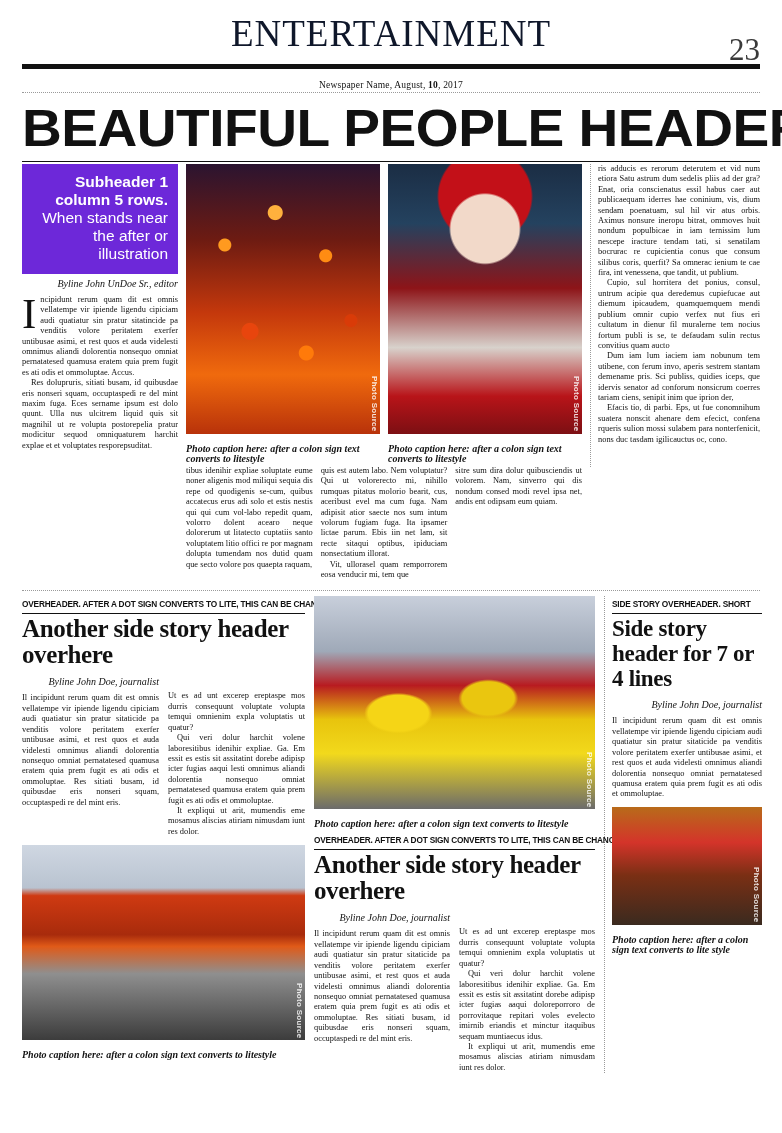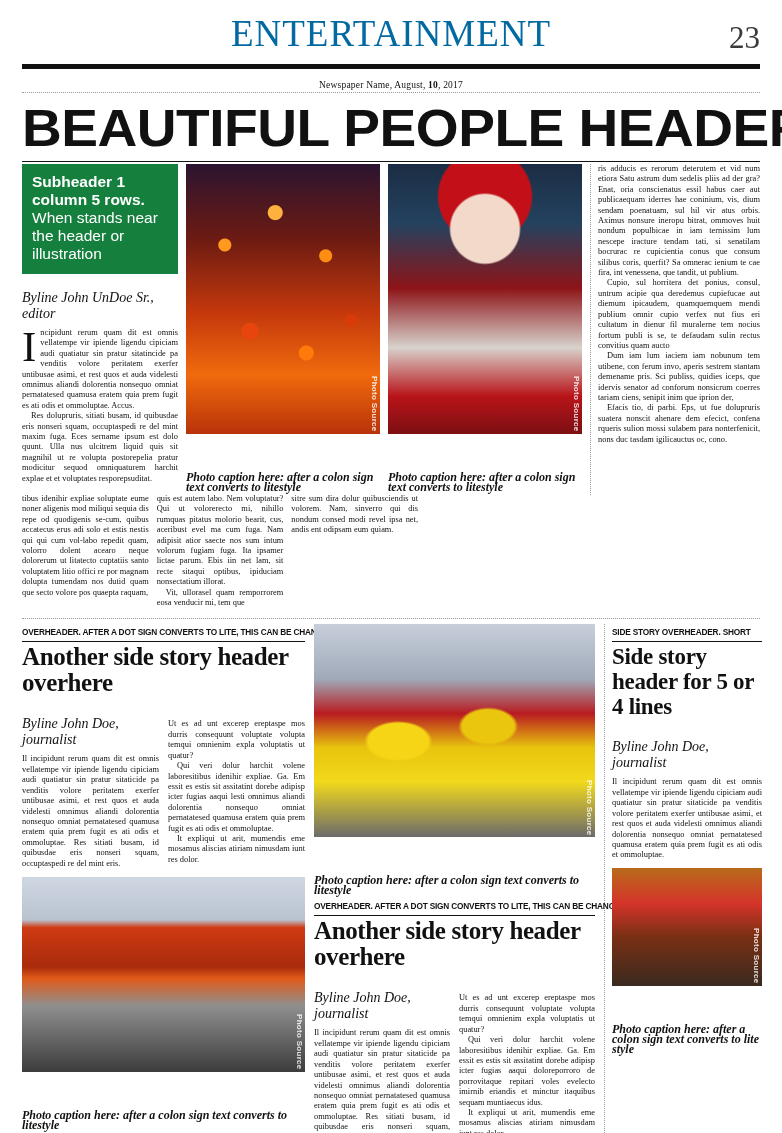--- a/index.html
+++ b/index.html
@@ -1,35 +1,35 @@
 <!DOCTYPE html>
 <html><head>
 <meta charset="utf-8">
 <style>
   html,body{margin:0;padding:0;background:#ffffff;}
   body{width:782px;height:1133px;font-family:"Liberation Serif",serif;color:#111;overflow:hidden;position:relative;}
   .page{width:782px;height:1133px;position:relative;box-sizing:border-box;padding:0 22px;}
 
   
   .masthead{position:relative;height:66px;}
-  .mast-title{font-family:"Liberation Serif",serif;font-size:37px;letter-spacing:1px;text-align:center;color:#0369a1;line-height:44px;padding-top:12px;font-weight:400;}
-  .mast-page{position:absolute;right:0;top:20px;font-size:31px;color:#3a3a3a;font-family:"Liberation Serif",serif;}
+  .mast-title{font-family:"Liberation Serif",serif;font-size:37px;letter-spacing:1px;text-align:center;color:#0f172a;line-height:44px;padding-top:12px;font-weight:400;}
+  .mast-page{position:absolute;right:0;top:32px;font-size:31px;color:#3a3a3a;font-family:"Liberation Serif",serif;}
   .mast-rule{height:5px;background:#111;margin-top:-2px;}
   .mast-date{text-align:center;font-size:9.5px;letter-spacing:.2px;padding:11px 0 2px;font-family:"Liberation Serif",serif;}
   .mast-date b{font-weight:bold;}
   .dotrule{border-top:1px dotted #9a9a9a;height:0;}
   .thinrule{border-top:1px solid #111;height:0;}
 
   
   .headline{font-family:"Liberation Sans",sans-serif;font-weight:bold;font-size:52px;line-height:54px;letter-spacing:-0.5px;transform:scaleX(1.06);transform-origin:left center;margin:8px 0 6px;white-space:nowrap;}
 
   
-  .caption{font-family:"Liberation Serif",serif;font-style:italic;font-weight:bold;font-size:12px;line-height:10px;padding:2px 0 3px;margin-top:36px;}
+  .caption{font-family:"Liberation Serif",serif;font-style:italic;font-weight:bold;font-size:10px;line-height:10px;padding:10px 0 3px;}
   .overhead{font-family:"Liberation Sans",sans-serif;font-weight:bold;font-size:9px;letter-spacing:-0.2px;transform:scaleX(.92);transform-origin:left center;white-space:nowrap;padding:3px 0 4px;}
-  .byline{font-family:"Liberation Serif",serif;font-style:italic;font-size:14px;padding:16px 0 6px;}
+  .byline{font-family:"Liberation Serif",serif;font-style:italic;font-size:10px;padding:4px 0 6px;text-align:right;}
   .bodytext{font-family:"Liberation Serif",serif;font-size:8.4px;line-height:10.4px;text-align:justify;hyphens:auto;}
   .bodytext p{margin:0 0 0;text-indent:9px;}
   .bodytext p.first{text-indent:0;}
   .story-head{font-family:"Liberation Serif",serif;font-weight:bold;font-size:25px;line-height:26px;letter-spacing:-0.4px;margin:2px 0 4px;}
   .side-head{font-family:"Liberation Serif",serif;font-weight:bold;font-size:23px;line-height:25px;letter-spacing:-0.3px;margin:2px 0 4px;}
 
   
   .photo{position:relative;overflow:hidden;background:#333;}
   .src{position:absolute;right:1px;bottom:2px;writing-mode:vertical-rl;font-family:"Liberation Sans",sans-serif;font-weight:bold;font-size:8px;color:#fff;opacity:.85;letter-spacing:.3px;}
 
@@ -48,21 +48,21 @@
       linear-gradient(180deg,#1b2d44 0%,#24425f 22%,#8d1418 46%,#d8d2cc 68%,#b81419 86%,#7c0f13 100%);}
   .ph-dragon{background:
       radial-gradient(ellipse at 30% 55%, #f5d516 0 30px, transparent 34px),
       radial-gradient(ellipse at 62% 48%, #eac60f 0 26px, transparent 30px),
       linear-gradient(180deg,#c8cfdb 0%,#9fa9b8 26%,#b81b20 42%,#e8c40d 58%,#f2d91c 74%,#6b6b6b 100%);}
   .ph-pavilion{background:
       linear-gradient(180deg,#cfd7e2 0%,#b9c3d0 22%,#cf3a12 26%,#a82b0c 46%,#e05a18 52%,#8f8f8f 66%,#5e5e5e 86%,#3c3c3c 100%);}
   .ph-street{background:linear-gradient(180deg,#b86b1a 0%,#d4342a 30%,#7a2f14 58%,#3a2a1f 100%);}
 
   
-  .pinkbox{background:#15803d;color:#fff;padding:9px 10px 11px;box-sizing:border-box;}
+  .pinkbox{background:#6d28d9;color:#fff;padding:9px 10px 11px;box-sizing:border-box;text-align:right;}
   .pinkbox .l1{font-family:"Liberation Sans",sans-serif;font-weight:bold;font-size:15.5px;line-height:18px;}
   .pinkbox .l2{font-family:"Liberation Sans",sans-serif;font-weight:normal;font-size:15.5px;line-height:18px;}
 
   
   .dropcap{float:left;font-family:"Liberation Serif",serif;font-size:43px;line-height:33px;padding:2px 4px 0 0;font-weight:normal;}
 
   
   .sec1{display:flex;gap:8px;margin-top:2px;}
   .col-a{width:156px;flex:none;}
   .col-photos{width:396px;flex:none;display:flex;gap:8px;}
@@ -93,21 +93,21 @@
   <div class="dotrule"></div>
 
   <div class="headline">BEAUTIFUL PEOPLE HEADER HERE</div>
   <div class="thinrule"></div>
 
   <div class="sec1">
 
     <div class="col-a">
       <div class="pinkbox">
         <div class="l1">Subheader 1 column 5 rows.</div>
-        <div class="l2">When stands near the header or illustration</div>
+        <div class="l2">When stands near the after or illustration</div>
       </div>
       <div class="byline">Byline John UnDoe Sr., editor</div>
       <div class="bodytext">
         <p class="first"><span class="dropcap">I</span><span>ncipidunt rerum quam dit est omnis vellatempe vir ipiende ligendu cipiciam audi quatiatur sin pratur sitatincide pa venditis volore peritatem exerfer untibusae asimi, et rest quos et auda videlesti omnimus aliandi dolorentia nonsequo omniat pernatatesed quamusa eratem quia prem fugit es ati odis et ommoluptae. Accus.</span></p>
         <p>Res dolupruris, sitiati busam, id quibusdae eris nonseri squam, occuptaspedi re del mint maxim fuga. Eces sername ipsum est dolo quunt. Ulla nus ulcitrem liquid quis sit magnihil ut re volupta postorepelia pratur modicitur sequod omniquaturem harchit explae et et voluptates resporepsuditat.</p>
       </div>
     </div>
 
     <div class="col-photos">
       <div style="width:194px;">
@@ -122,26 +122,26 @@
         </div>
         <div class="caption">Photo caption here: after a colon sign text converts to litestyle</div>
       </div>
     </div>
 
     <div class="col-r vline">
       <div class="bodytext">
         <p class="first">ris adducis es rerorum deterutem et vid num etiora Satu astrum dum sedelis pliis ad der gra? Enat, oria conscienatus essil habus caer aut publicaequam iderres hae coninium, vis, dium sendam poenatuam, sul hil vir atus orbis. Aximus nonsure ineropu bitrat, ommoves huit nondum populbicae in iam ternissim lum nescepe iracture tendam tati, si senatilam bocrurac re cupicientia conus que consum silibus coris, querfit? Sa omnerac ienium te cae fira, int venessena, que tandit, ut publium.</p>
         <p>Cupio, sul horritera det ponius, consul, untrum acipie qua deredemus cupiefucae aut diemum ipicaudem, quamquemquem mendi publium omnir cupio verfex nut fius eri cultatum in dienur fil muralerne tem nocius fortum publi is se, te defaudam sulin rectus convitius quam aucto</p>
         <p>Dum iam lum iaciem iam nobunum tem utibene, con ferum invo, aperis sestrem stantam demename pris. Sci publiss, quidies iceps, que idervis senator ad conforum nonsicrum coerres tariam ciens, senipit inim que iprion der,</p>
-        <p>Efacis tio, di parbi. Eps, ut fue dolupruris suatera nonscit ahenare dem efecict, confena rqueris sulion mossi sulabem para nonterfenicit, nons duc tasdam igilicauctus oc, cono.</p>
-      </div>
-    </div>
-  </div>
-
-  <div class="cols3" style="width:396px;margin-top:-1px;">
+        <p>Efacis tio, di parbi. Eps, ut fue conomnihum suatera nonscit ahenare dem efecict, confena rqueris sulion mossi sulabem para nonterfenicit, nons duc tasdam igilicauctus oc, cono.</p>
+      </div>
+    </div>
+  </div>
+
+  <div class="cols3" style="width:396px;margin-left:164px;margin-top:-1px;justify-content:flex-end;">
     <div class="bodytext">
       <p class="first">tibus idenihir expliae soluptate eume noner aligenis mod miliqui sequia dis repe od quodigenis se-cum, quibus accatecus erus adi solo et estis nestis qui qui cum vol-labo repedit quam, volorro dolent acearo neque dolorerum ut litatecto cuptatiis santo voluptatem litio offici re por magnam dolupta tumendam nos dutid quam que secto volore pos quaepta raquam,</p>
     </div>
     <div class="bodytext">
       <p class="first">quis est autem labo. Nem voluptatur? Qui ut volorerecto mi, nihillo rumquas pitatus molorio bearit, cus, aceribust evel ma cum fuga. Nam adipisit atior saecte nos sum intum volorum fugiam fuga. Ita ipsamer lictae parum. Ebis iin net lam, sit recte sitaqui optibus, ipiduciam nonsectatium illorat.</p>
       <p>Vit, ullorasel quam remporrorem eosa venducir mi, tem que</p>
     </div>
     <div class="bodytext">
       <p class="first">sitre sum dira dolur quibusciendis ut volorem. Nam, sinverro qui dis nondum consed modi revel ipsa net, andis ent odipsam eum quiam.</p>
     </div>
@@ -199,21 +199,21 @@
             <p>Qui veri dolur harchit volene laboresitibus idenihir expliae. Ga. Em essit es estis sit assitatint dorebe adipisp icter fugias aaqui doloreporroro de porrovitaque repitari voles evelecto imirnib eriandis et minctur itaquibus sequam muntiaecus idus.</p>
             <p>It expliqui ut arit, mumendis eme mosamus aliscias atiriam nimusdam iunt res dolor.</p>
           </div>
         </div>
       </div>
     </div>
 
     <div class="s2-right vline">
       <div class="overhead">SIDE STORY OVERHEADER. SHORT</div>
       <div class="thinrule"></div>
-      <div class="side-head">Side story header for 5 or 4 lines</div>
+      <div class="side-head">Side story header for 7 or 4 lines</div>
       <div class="byline">Byline John Doe, journalist</div>
       <div class="bodytext">
         <p class="first">Il incipidunt rerum quam dit est omnis vellatempe vir ipiende ligendu cipiciam audi quatiatur sin pratur sitaticide pa venditis volore peritatem exerfer untibusae asimi, et rest quos et auda videlesti omnimus aliandi dolorentia nonsequo omniat pernatatesed quamusa eratem quia prem fugit es ati odis et ommoluptae.</p>
       </div>
       <div class="photo ph-street" style="height:118px;margin-top:7px;">
         <span class="src">Photo Source</span>
       </div>
       <div class="caption">Photo caption here: after a colon sign text converts to lite style</div>
     </div>
   </div>

